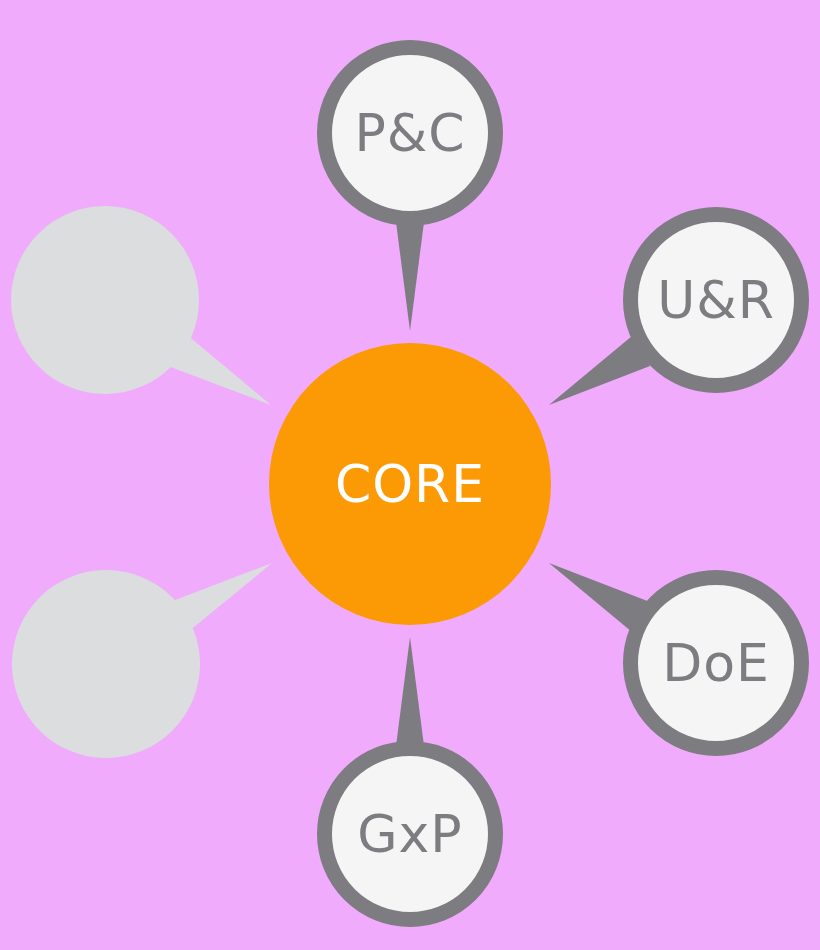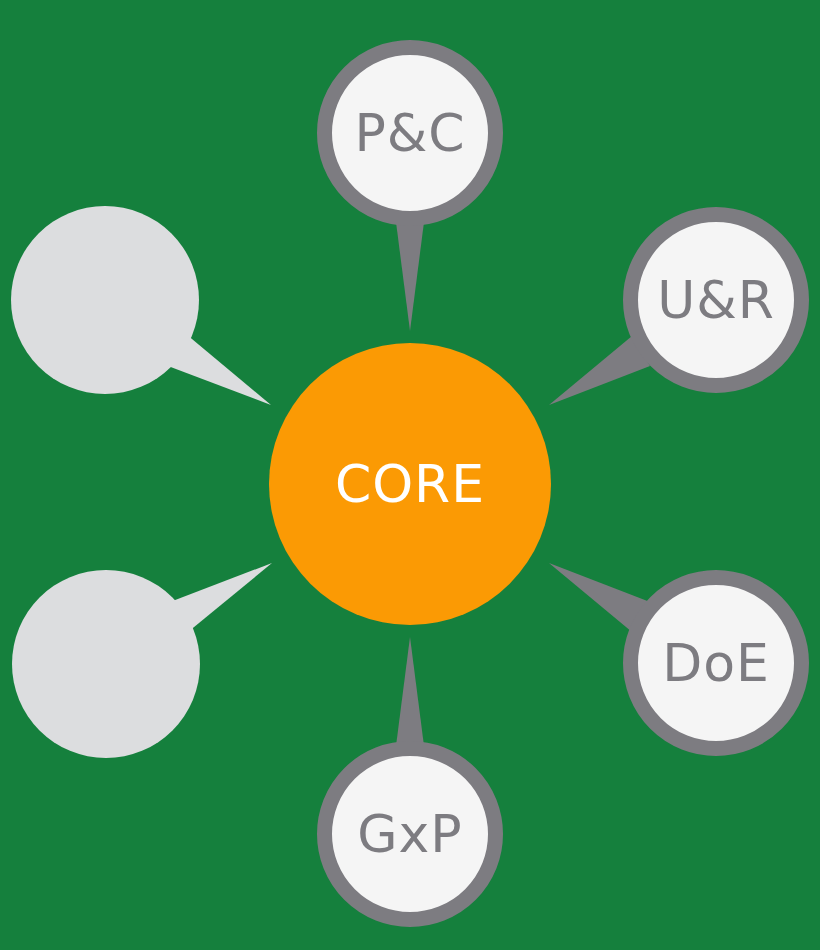--- a/index.html
+++ b/index.html
@@ -9,21 +9,21 @@
     }
     body {
       width: 820px;
       height: 950px;
       overflow: hidden;
     }
     #stage {
       position: relative;
       width: 820px;
       height: 950px;
-      background: #15803d;
+      background: #f0abfc;
     }
     svg#diagram {
       position: absolute;
       left: 0;
       top: 0;
       width: 820px;
       height: 950px;
     }
     .node-label {
       font-family: "DejaVu Sans", "Liberation Sans", sans-serif;

